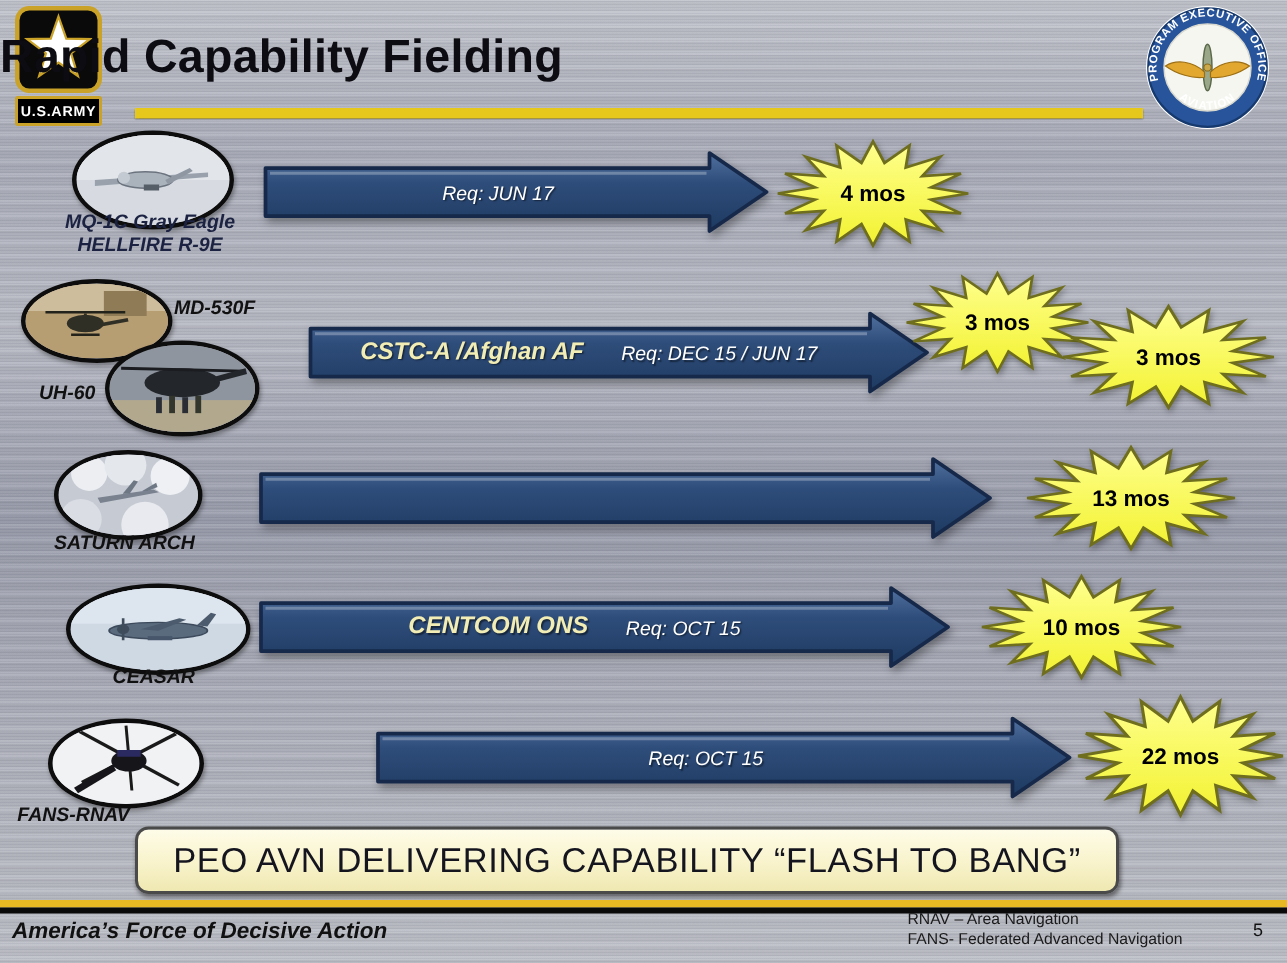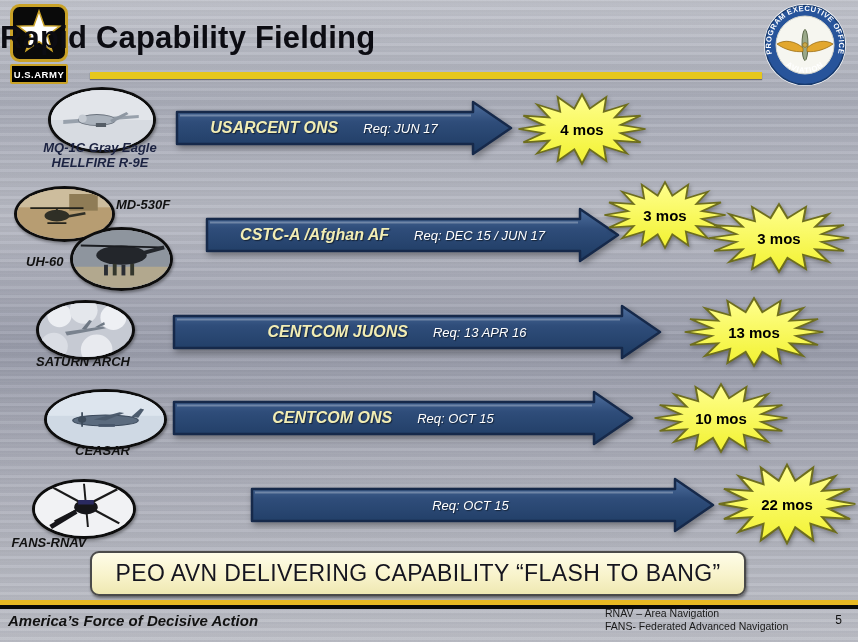--- a/index.html
+++ b/index.html
@@ -119,21 +119,20 @@
   <div class="abs" style="left:20px;top:140px;width:160px">
     <div class="img-caption cap-navy">MQ-1C Gray Eagle</div>
     <div class="img-caption cap-navy">HELLFIRE R-9E</div>
   </div>
   <div class="abs arrow" style="left:175px;top:100px;width:338px;height:56px">
     <svg width="338" height="56" viewBox="0 0 338 56">
       <polygon points="2,12 298,12 298,2 336,28 298,54 298,44 2,44" fill="url(#agrad)" stroke="#16294a" stroke-width="2.5" stroke-linejoin="round"></polygon>
       <line x1="5" y1="15.5" x2="296" y2="15.5" stroke="rgba(255,255,255,0.28)" stroke-width="2"></line>
     </svg>
     <div class="arrow-text">
-      <span class="arrow-label">USARCENT ONS</span>
       <span class="arrow-req">Req: JUN 17</span>
     </div>
   </div>
   <div class="abs burst" style="left:516px;top:92px;width:132px;height:74px">
     <svg viewBox="-4 -4 208 128" preserveAspectRatio="none">
       <polygon points="200,60 160.8,67 192.4,83 151.6,80 170.7,102.4 134.4,89.9 138.3,115.4 112.1,95.3 100,120 87.9,95.3 61.7,115.4 65.6,89.9 29.3,102.4 48.4,80 7.6,83 39.2,67 0,60 39.2,53 7.6,37 48.4,40 29.3,17.6 65.6,30.1 61.7,4.6 87.9,24.7 100,0 112.1,24.7 138.3,4.6 134.4,30.1 170.7,17.6 151.6,40 192.4,37 160.8,53" fill="url(#bgrad)" stroke="#6e6e1e" stroke-width="3"></polygon>
     </svg>
     <span>4 mos</span>
   </div>
 
@@ -200,24 +199,20 @@
       <polygon points="46,29 54,19 57,20 51,29" fill="#6e7884"></polygon>
       <polygon points="60,27 70,21 71,24 64,27" fill="#6e7884"></polygon>
     </svg>
   </div>
   <div class="abs img-caption" style="left:18px;top:354px;width:130px">SATURN ARCH</div>
   <div class="abs arrow" style="left:172px;top:304px;width:490px;height:56px">
     <svg width="490" height="56" viewBox="0 0 490 56">
       <polygon points="2,12 450,12 450,2 488,28 450,54 450,44 2,44" fill="url(#agrad)" stroke="#16294a" stroke-width="2.5" stroke-linejoin="round"></polygon>
       <line x1="5" y1="15.5" x2="448" y2="15.5" stroke="rgba(255,255,255,0.28)" stroke-width="2"></line>
     </svg>
-    <div class="arrow-text">
-      <span class="arrow-label">CENTCOM JUONS</span>
-      <span class="arrow-req">Req: 13 APR 16</span>
-    </div>
   </div>
   <div class="abs burst" style="left:682px;top:296px;width:144px;height:72px">
     <svg viewBox="-4 -4 208 128" preserveAspectRatio="none">
       <polygon points="200,60 160.8,67 192.4,83 151.6,80 170.7,102.4 134.4,89.9 138.3,115.4 112.1,95.3 100,120 87.9,95.3 61.7,115.4 65.6,89.9 29.3,102.4 48.4,80 7.6,83 39.2,67 0,60 39.2,53 7.6,37 48.4,40 29.3,17.6 65.6,30.1 61.7,4.6 87.9,24.7 100,0 112.1,24.7 138.3,4.6 134.4,30.1 170.7,17.6 151.6,40 192.4,37 160.8,53" fill="url(#bgrad)" stroke="#6e6e1e" stroke-width="3"></polygon>
     </svg>
     <span>13 mos</span>
   </div>
 
   <div class="abs oval" style="left:44px;top:389px;width:117px;height:55px">
     <svg viewBox="0 0 100 60" preserveAspectRatio="none">

